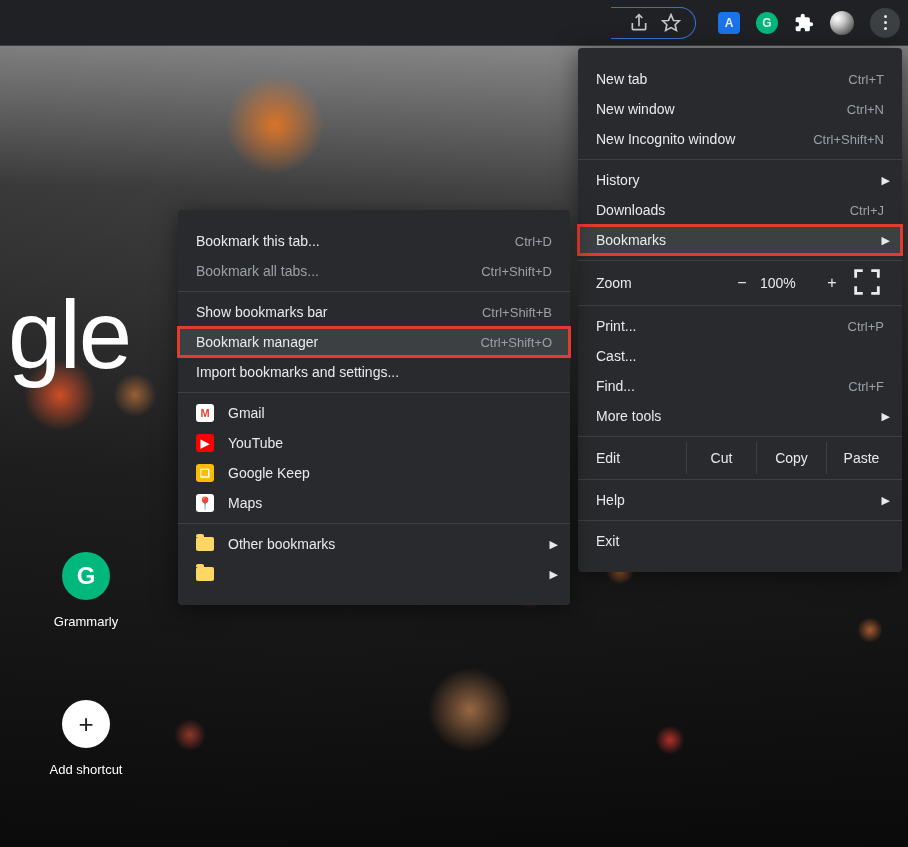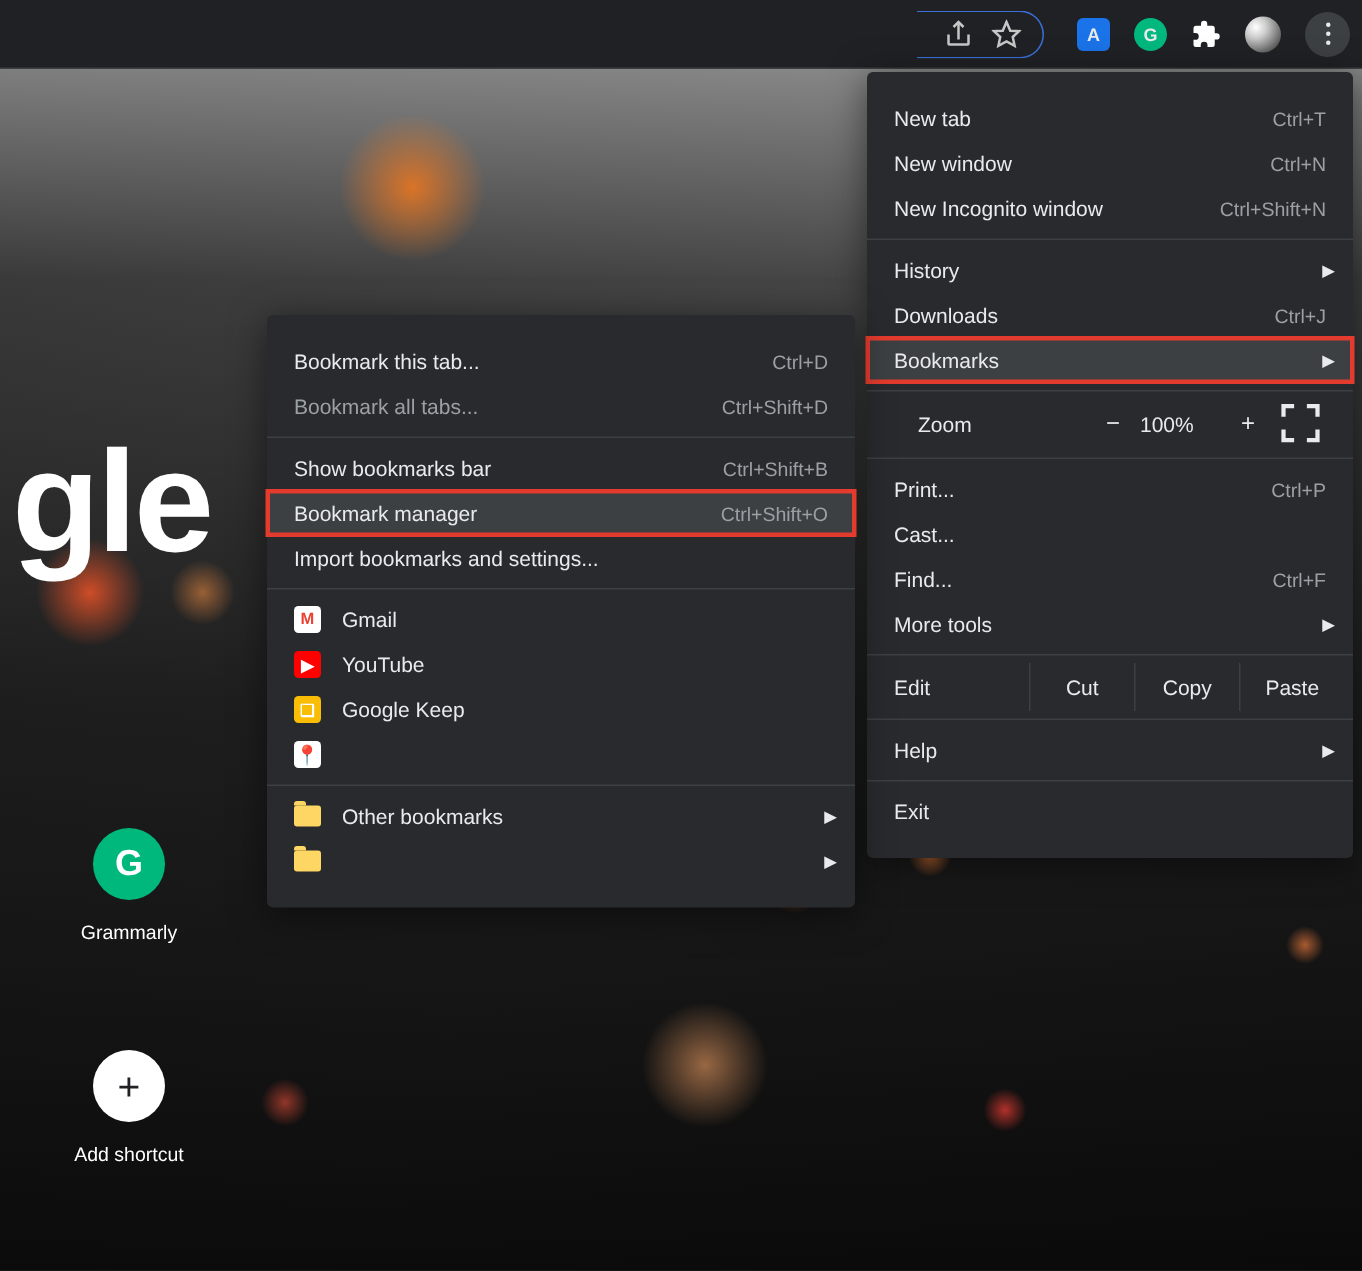--- a/index.html
+++ b/index.html
@@ -33,21 +33,21 @@
         linear-gradient(180deg, rgba(255,255,255,0.55) 0%, rgba(255,255,255,0.15) 22%, rgba(30,30,30,0.8) 55%, rgba(10,10,10,0.95) 100%),
         linear-gradient(120deg, #141414, #262626, #0f0f0f);
     }
     
     .google-fragment {
       position: absolute;
       left: 8px;
       top: 280px;
       font-family: 'Product Sans', Arial, sans-serif;
       font-size: 96px;
-      font-weight: 700;
+      font-weight: 400;
       color: #fff;
       letter-spacing: -2px;
       user-select: none;
     }
     
     .shortcut {
       position: absolute;
       text-align: center;
       color: #fff;
       width: 112px;
@@ -135,21 +135,21 @@
     .menu .item .shortcut-txt { color:#9aa0a6; font-size:13px; }
     .menu .item .arrow {
       position:absolute; right:12px; color:#e8eaed; font-size:11px;
     }
     .menu hr {
       border: none; border-top:1px solid #3c4043; margin:5px 0;
     }
     .menu .zoom-row {
       display:flex; align-items:center; height:34px; padding:0 18px; gap: 0;
     }
-    .menu .zoom-row .label { flex:1;margin-left:16px; }
+    .menu .zoom-row .label { flex:1; }
     .menu .zoom-btn {
       width:36px; text-align:center; color:#e8eaed; cursor:pointer; font-size:16px;
     }
     .menu .zoom-val { width:54px; font-size:14px; }
     .menu .fs-btn {
       width:34px; text-align:center; cursor:pointer;
     }
     .menu .edit-row {
       display:flex; align-items:center; height:32px; padding: 0 6px 0 18px;
     }
@@ -336,20 +336,21 @@
   <div class="item">
     <span class="favicon" style="background:#ff0000;">▶</span>
     <span class="label">YouTube</span>
   </div>
   <div class="item">
     <span class="favicon" style="background:#fbbc04;">❏</span>
     <span class="label">Google Keep</span>
   </div>
   <div class="item">
     <span class="favicon" style="background:#fff; font-size:13px;">📍</span>
+    <span class="label">Maps</span>
   </div>
   <hr>
   <div class="item">
     <span class="folder"></span>
     <span class="label">Other bookmarks</span>
     <span class="arrow">▶</span>
   </div>
   <div class="item">
     <span class="folder"></span>
     <span class="arrow">▶</span>

